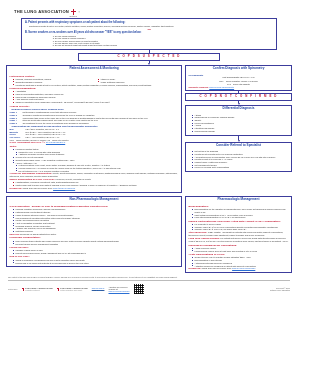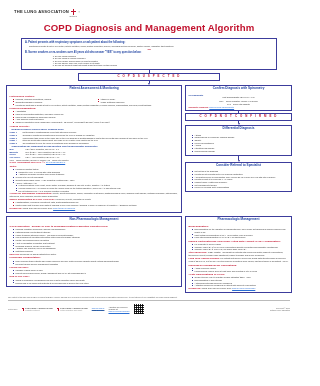--- a/index.html
+++ b/index.html
@@ -115,21 +115,20 @@
     <div class="brand-text">
       <div class="brand-row">
         <span class="brand-main">THE LUNG ASSOCIATION</span>
         <span class="cross"></span>
         <span class="brand-tm">™</span>
       </div>
       <div class="brand-sub">Ontario</div>
     </div>
   </div>
 
-  <div class="maintitle">COPD Diagnosis and Management Algorithm</div>
 
   <div class="box ab-box">
     <div class="ab-head">A. Patient presents with respiratory symptoms or ask patient about the following:</div>
     <div class="ab-sub">Shortness of breath at rest or on exertion, activity limitation, cough, sputum production, wheeze, increased sputum purulence, sputum volume, respiratory tract infections</div>
     <div class="or">OR</div>
     <div class="ab-head">B. Screen smokers or ex-smokers over 40 years old who answer "YES" to any question below:</div>
     <ol class="qlist">
       <li>Do you cough regularly?</li>
       <li>Do you cough up phlegm regularly?</li>
       <li>Do even simple chores make you short of breath?</li>

